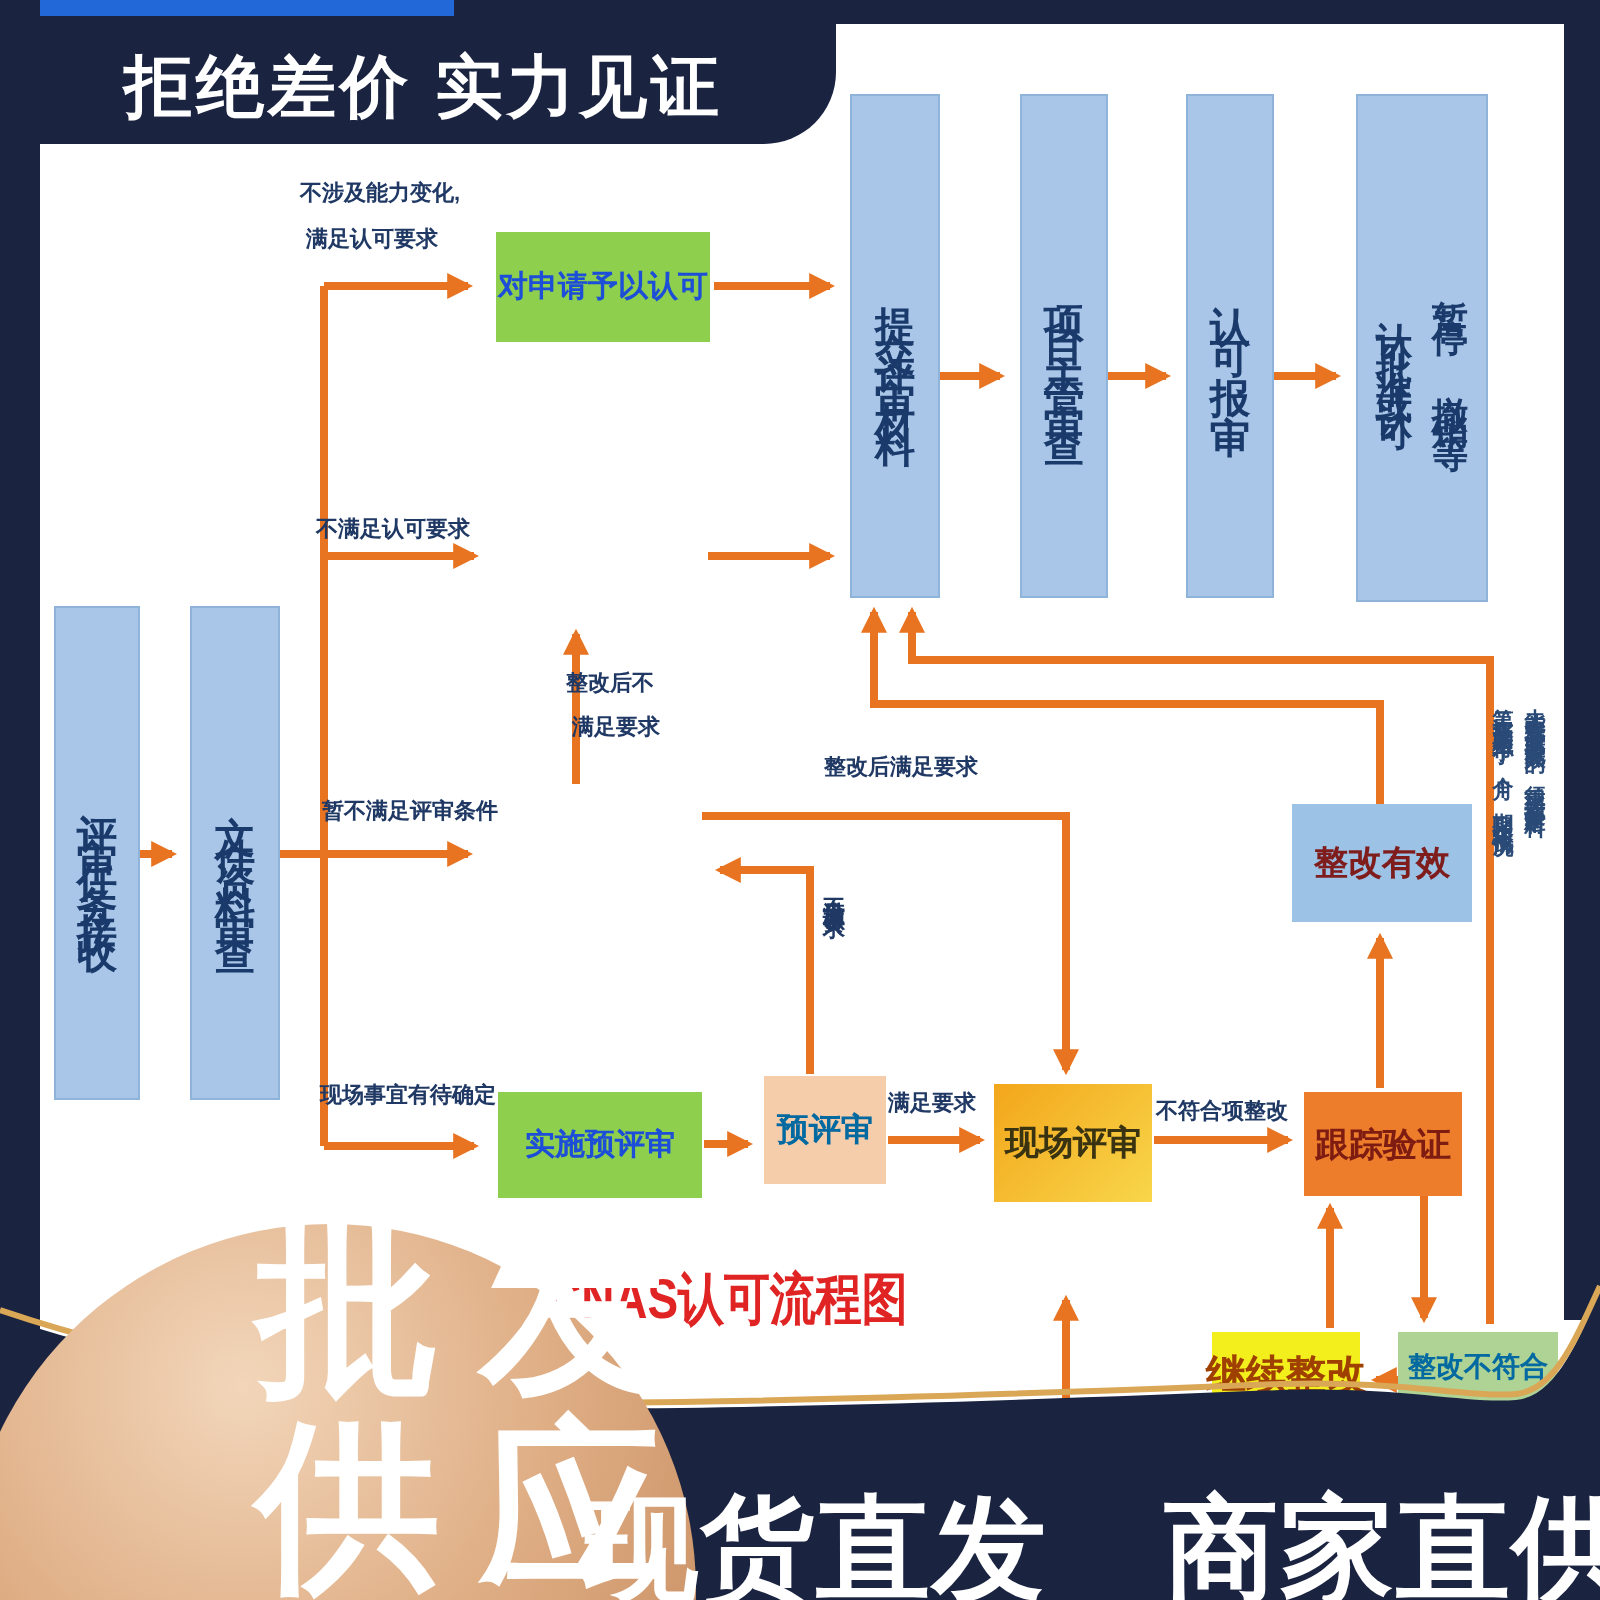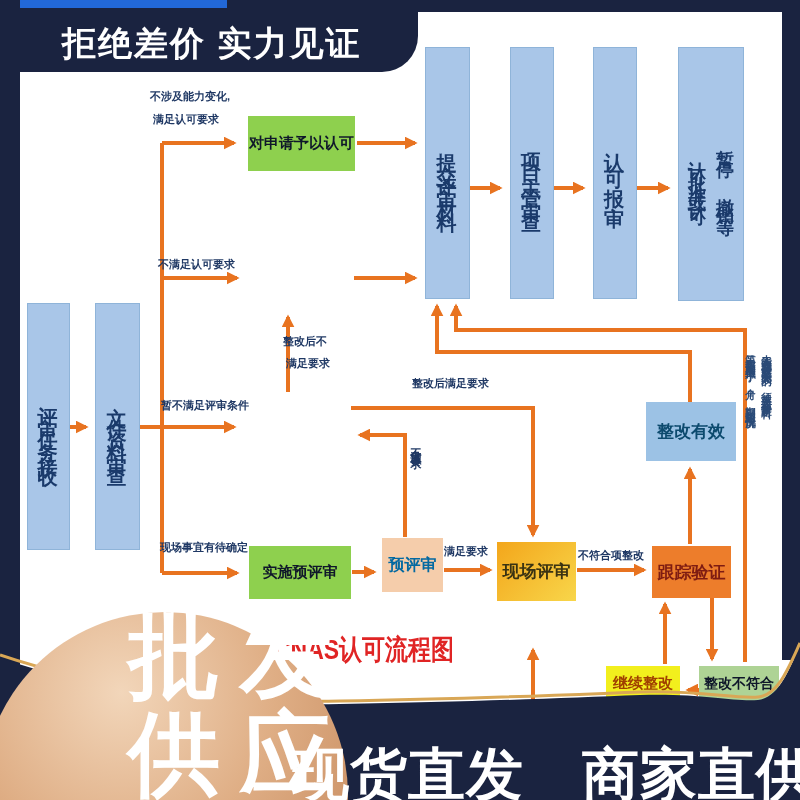--- a/index.html
+++ b/index.html
@@ -2,21 +2,21 @@
 <html><head>
 <meta charset="utf-8">
 <style>
   html,body{margin:0;padding:0;background:#fff;}
   #stage{position:relative;width:800px;height:800px;overflow:hidden;background:#fff;
          font-family:"Liberation Sans",sans-serif;}
   .abs{position:absolute;}
   .vtx{writing-mode:vertical-rl;text-orientation:upright;}
   .nbox{background:#a9c6e8;border:1px solid #8fb4d9;color:#1a3a6b;font-weight:bold;
         display:flex;align-items:center;justify-content:center;z-index:2;}
-  .gbox{background:#8ed04e;color:#0f172a;font-weight:bold;display:flex;align-items:center;
+  .gbox{background:#8ed04e;color:#1d4ed8;font-weight:bold;display:flex;align-items:center;
         justify-content:center;font-size:15px;white-space:nowrap;z-index:2;}
   .obox{display:flex;align-items:center;justify-content:center;font-weight:bold;
         white-space:nowrap;z-index:2;}
   .lab{color:#1f3864;font-size:11px;white-space:nowrap;font-weight:bold;z-index:2;}
   .navy{background:#1a2340;}
   #arrows{position:absolute;left:0;top:0;z-index:1;pointer-events:none;}
   #banner-svg{position:absolute;left:0;top:0;z-index:5;pointer-events:none;}
   #note{display:flex;gap:2px;z-index:2;color:#2a4a77;font-size:10.5px;font-weight:bold;}
   #note span{writing-mode:vertical-rl;text-orientation:upright;letter-spacing:2px;height:298px;}
 </style>
@@ -69,23 +69,23 @@
     <span class="vtx" style="font-size:18px;letter-spacing:8px;">认可批准或认可</span>
     <span class="vtx" style="font-size:18px;letter-spacing:10px;">暂停、撤销等</span>
   </div>
 
   <div class="abs gbox" style="left:248px;top:116px;width:107px;height:55px;">对申请予以认可</div>
   <div class="abs gbox" style="left:249px;top:546px;width:102px;height:53px;">实施预评审</div>
 
   <div class="abs obox" style="left:382px;top:538px;width:61px;height:54px;background:#f5cdab;color:#0369a1;font-size:16px;">预评审</div>
   <div class="abs obox" style="left:652px;top:546px;width:79px;height:52px;background:#ed7d2b;color:#7e1c12;font-size:17px;">跟踪验证</div>
   <div class="abs obox" style="left:497px;top:542px;width:79px;height:59px;background:linear-gradient(135deg,#f3a61b,#f8d64a);color:#3a3312;font-size:17px;">现场评审</div>
-  <div class="abs obox" style="left:646px;top:402px;width:90px;height:59px;background:#9cc2e5;color:#0c4a6e;font-size:17px;">整改有效</div>
-  <div class="abs obox" style="left:606px;top:666px;width:74px;height:48px;background:#f2ef1d;color:#a04000;font-size:15px;align-items:flex-start;padding-top:8px;">继续整改</div>
-  <div class="abs obox" style="left:699px;top:666px;width:80px;height:48px;background:#aed395;color:#0f172a;font-size:14px;align-items:flex-start;padding-top:9px;">整改不符合</div>
+  <div class="abs obox" style="left:646px;top:402px;width:90px;height:59px;background:#9cc2e5;color:#7f1d1d;font-size:17px;">整改有效</div>
+  <div class="abs obox" style="left:606px;top:666px;width:74px;height:48px;background:#f2ef1d;color:#a04000;font-size:20px;align-items:flex-start;padding-top:8px;">继续整改</div>
+  <div class="abs obox" style="left:699px;top:666px;width:80px;height:48px;background:#aed395;color:#0369a1;font-size:14px;align-items:flex-start;padding-top:9px;">整改不符合</div>
 
   <div class="abs lab" style="left:150px;top:89px;">不涉及能力变化,</div>
   <div class="abs lab" style="left:153px;top:112px;">满足认可要求</div>
   <div class="abs lab" style="left:158px;top:257px;">不满足认可要求</div>
   <div class="abs lab" style="left:283px;top:334px;">整改后不</div>
   <div class="abs lab" style="left:286px;top:356px;">满足要求</div>
   <div class="abs lab" style="left:161px;top:398px;">暂不满足评审条件</div>
   <div class="abs lab" style="left:160px;top:540px;">现场事宜有待确定</div>
   <div class="abs lab" style="left:412px;top:376px;">整改后满足要求</div>
   <div class="abs lab vtx" style="left:408px;top:440px;letter-spacing:1.5px;">不满足认可要求</div>

